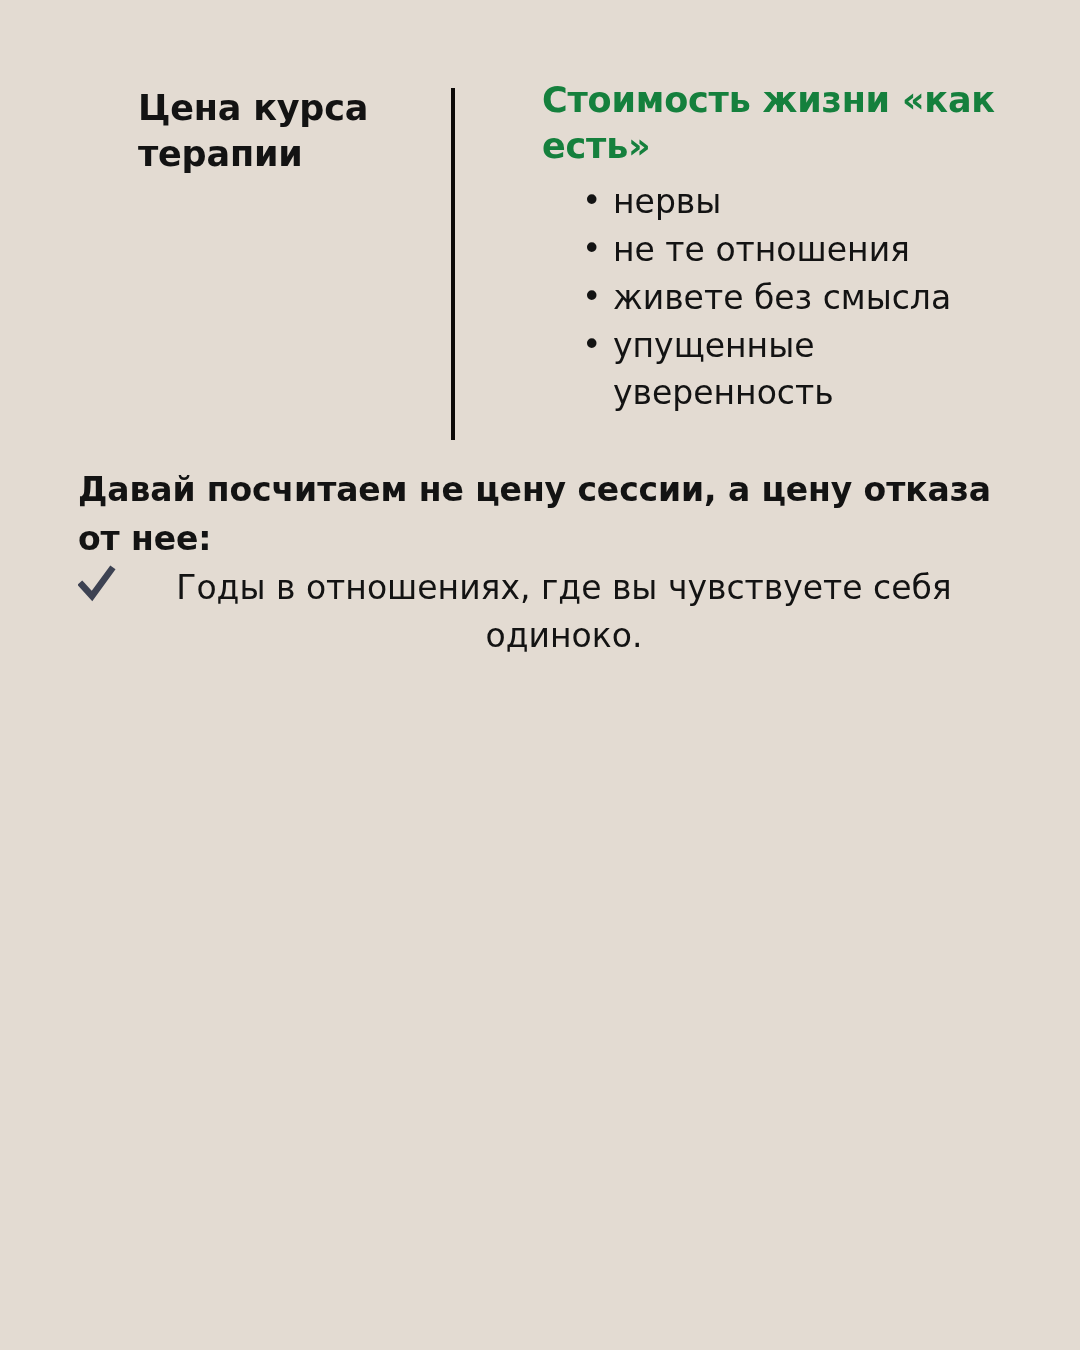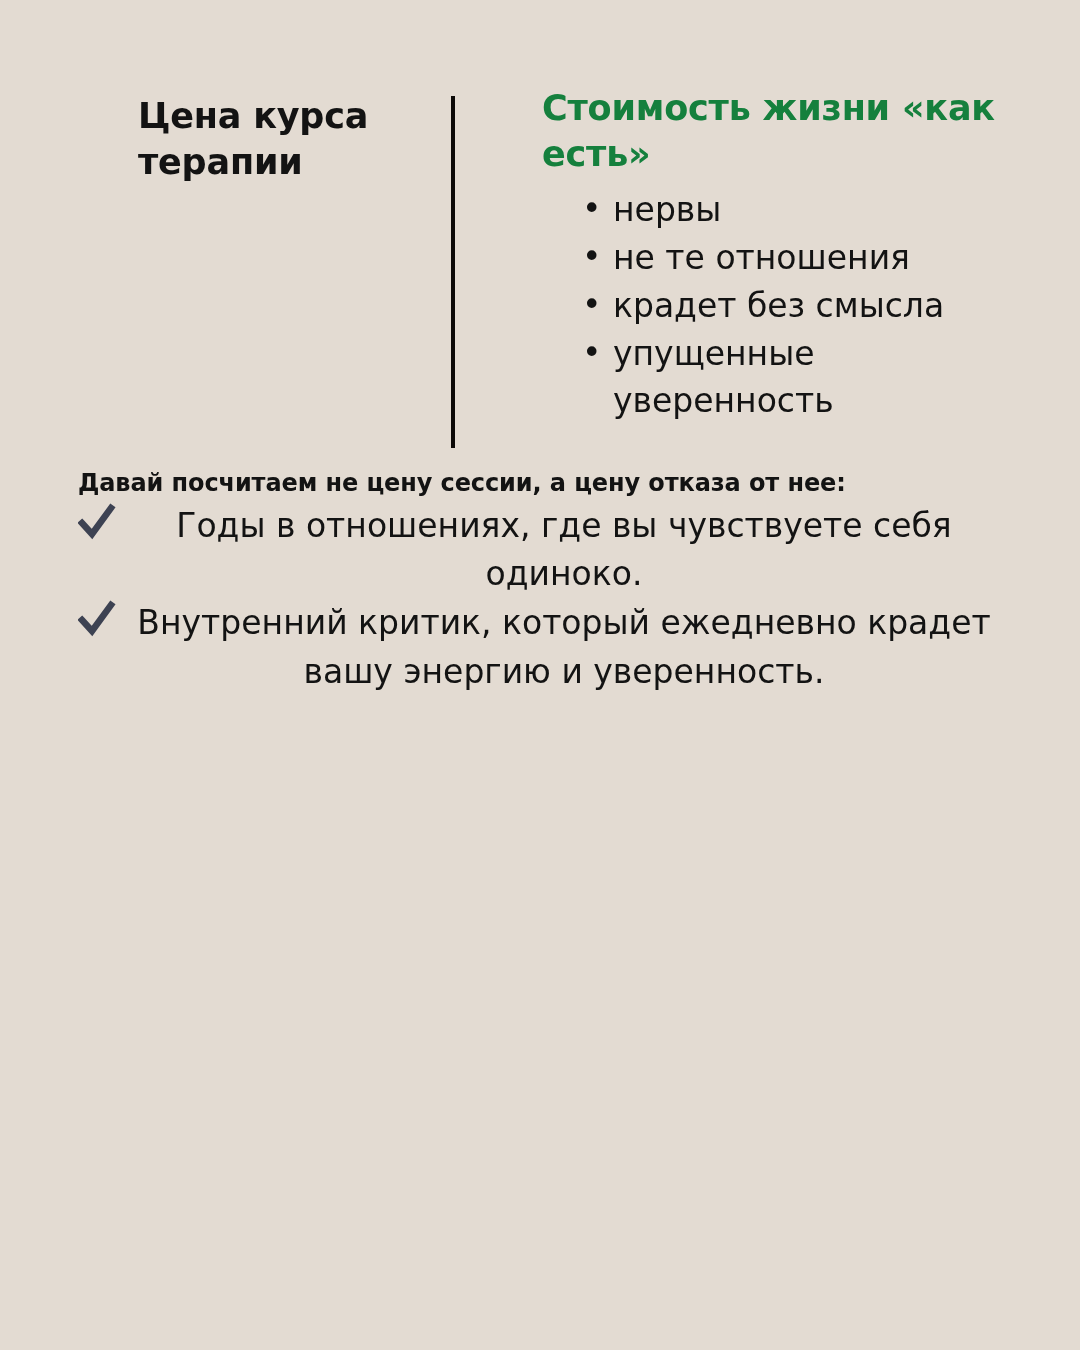--- a/index.html
+++ b/index.html
@@ -20,21 +20,21 @@
     position: relative;
     width: 1080px;
     height: 1350px;
     box-sizing: border-box;
   }
 
   
   .top-block {
     position: absolute;
     left: 0;
-    top: 16px;
+    top: 8px;
     width: 887px;
     height: 450px;
     padding-left: 25px;
   }
 
   .col-left {
     position: absolute;
     left: 138px;
     top: 78px;
     width: 290px;
@@ -100,21 +100,21 @@
 
   
   .body-block {
     position: absolute;
     left: 78px;
     top: 466px;
     width: 932px;
   }
 
   .body-lead {
-    font-size: 24px;
+    font-size: 33px;
     font-weight: bold;
     line-height: 1.48;
     letter-spacing: -0.1px;
     color: #131313;
     margin: 0;
   }
 
   .check-list {
     list-style: none;
     margin: 0;
@@ -172,44 +172,37 @@
       <h1 class="heading">Цена курса терапии</h1>
     </div>
 
     <div class="divider"></div>
 
     <div class="col-right">
       <h1 class="heading">Стоимость жизни «как есть»</h1>
       <ul class="bullet-list">
         <li>нервы</li>
         <li>не те отношения</li>
-        <li>крадет без смысла</li>
+        <li>живете без смысла</li>
         <li>упущенные уверенность</li>
       </ul>
     </div>
   </div>
 
   <div class="body-block">
 
     <p class="body-lead">Давай посчитаем не цену сессии, а цену отказа от нее:</p>
 
     <ul class="check-list">
       <li>
         <span class="check-icon">
           <svg viewBox="0 0 38 44" xmlns="http://www.w3.org/2000/svg" aria-hidden="true">
             <path d="M4 21 L14 32 L33 6" fill="none" stroke="#3d4252" stroke-width="6.5" stroke-linecap="square" stroke-linejoin="miter"></path>
           </svg>
         </span><span>Годы в отношениях, где вы чувствуете себя одиноко.</span>
       </li>
-      <li>
-        <span class="check-icon">
-          <svg viewBox="0 0 38 44" xmlns="http://www.w3.org/2000/svg" aria-hidden="true">
-            <path d="M4 21 L14 32 L33 6" fill="none" stroke="#3d4252" stroke-width="6.5" stroke-linecap="square" stroke-linejoin="miter"></path>
-          </svg>
-        </span><span>Внутренний критик, который ежедневно крадет вашу энергию и уверенность.</span>
-      </li>
     </ul>
 
     <div class="spacer-line"></div>
 
   </div>
 
 </div>
 
 </body></html>

